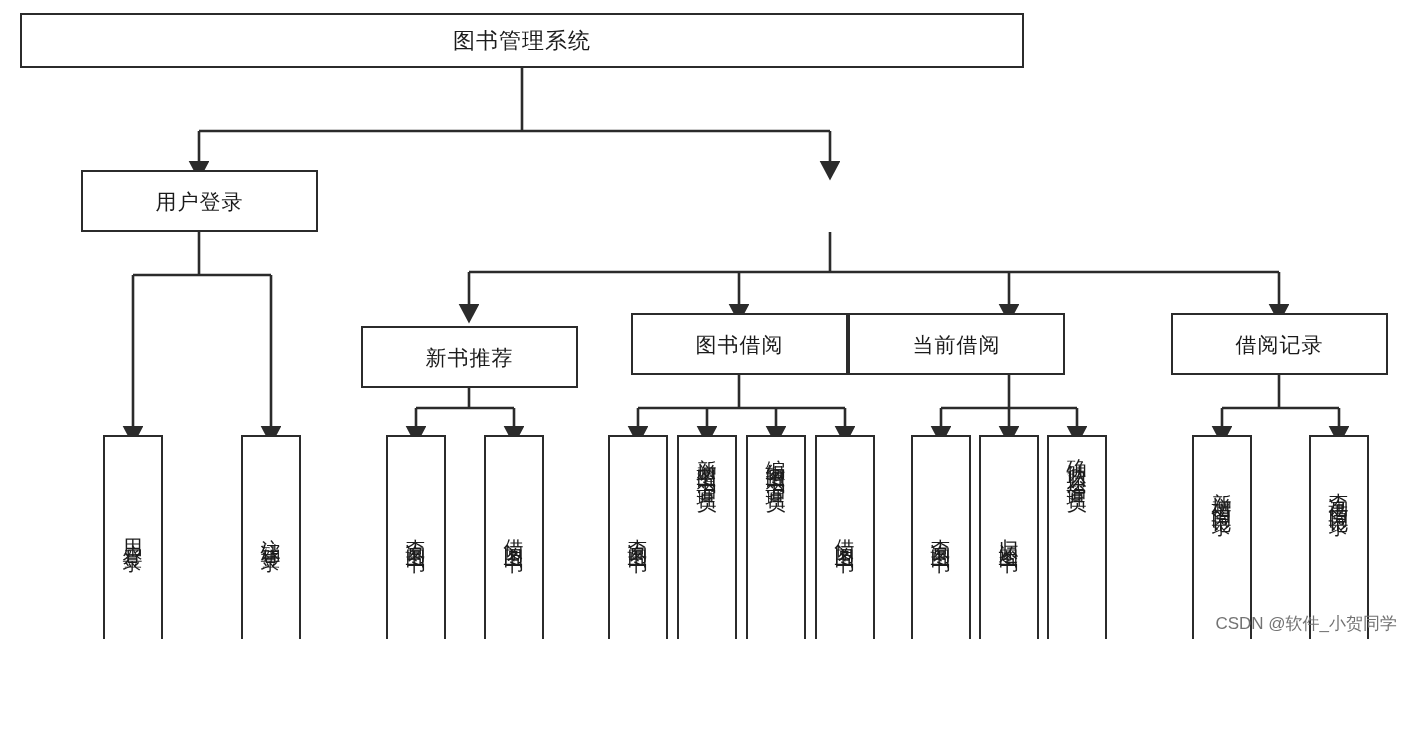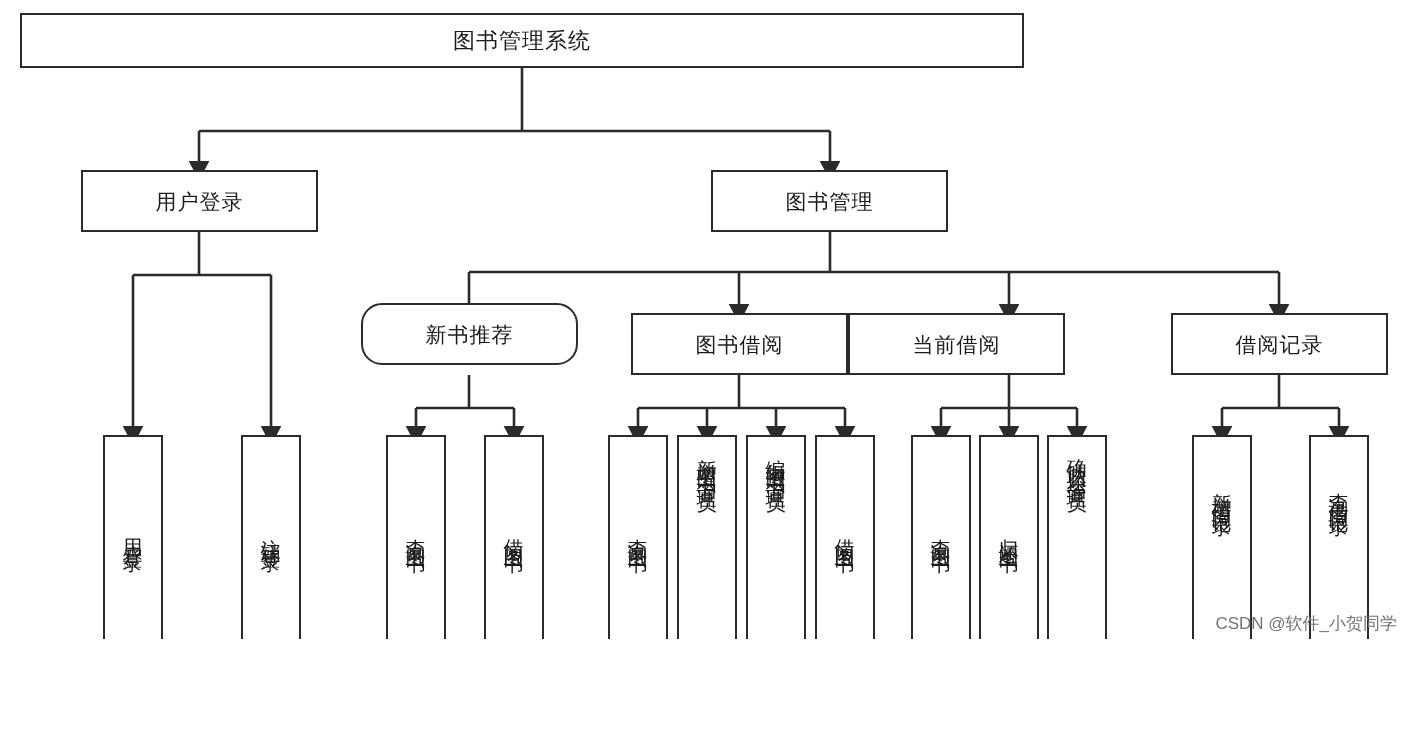--- a/index.html
+++ b/index.html
@@ -132,25 +132,22 @@
     </g>
   </svg>
 
   <div class="node horiz root" style="left:20px; top:13px; width:1004px; height:55px;">
     <span class="label">图书管理系统</span>
   </div>
 
   <div class="node horiz" style="left:81px; top:170px; width:237px; height:62px;">
     <span class="label">用户登录</span>
   </div>
-  <div class="node horiz" style="left:711px; top:170px; width:237px; height:62px;">
-    <span class="label">图书管理</span>
-  </div>
-
-  <div class="node horiz" style="left:361px; top:303px; width:217px; height:62px;border-radius:21px;">
+
+  <div class="node horiz" style="left:361px; top:326px; width:217px; height:62px;">
     <span class="label">新书推荐</span>
   </div>
   <div class="node horiz" style="left:631px; top:313px; width:217px; height:62px;">
     <span class="label">图书借阅</span>
   </div>
   <div class="node horiz" style="left:848px; top:313px; width:217px; height:62px;">
     <span class="label">当前借阅</span>
   </div>
   <div class="node horiz" style="left:1171px; top:313px; width:217px; height:62px;">
     <span class="label">借阅记录</span>

